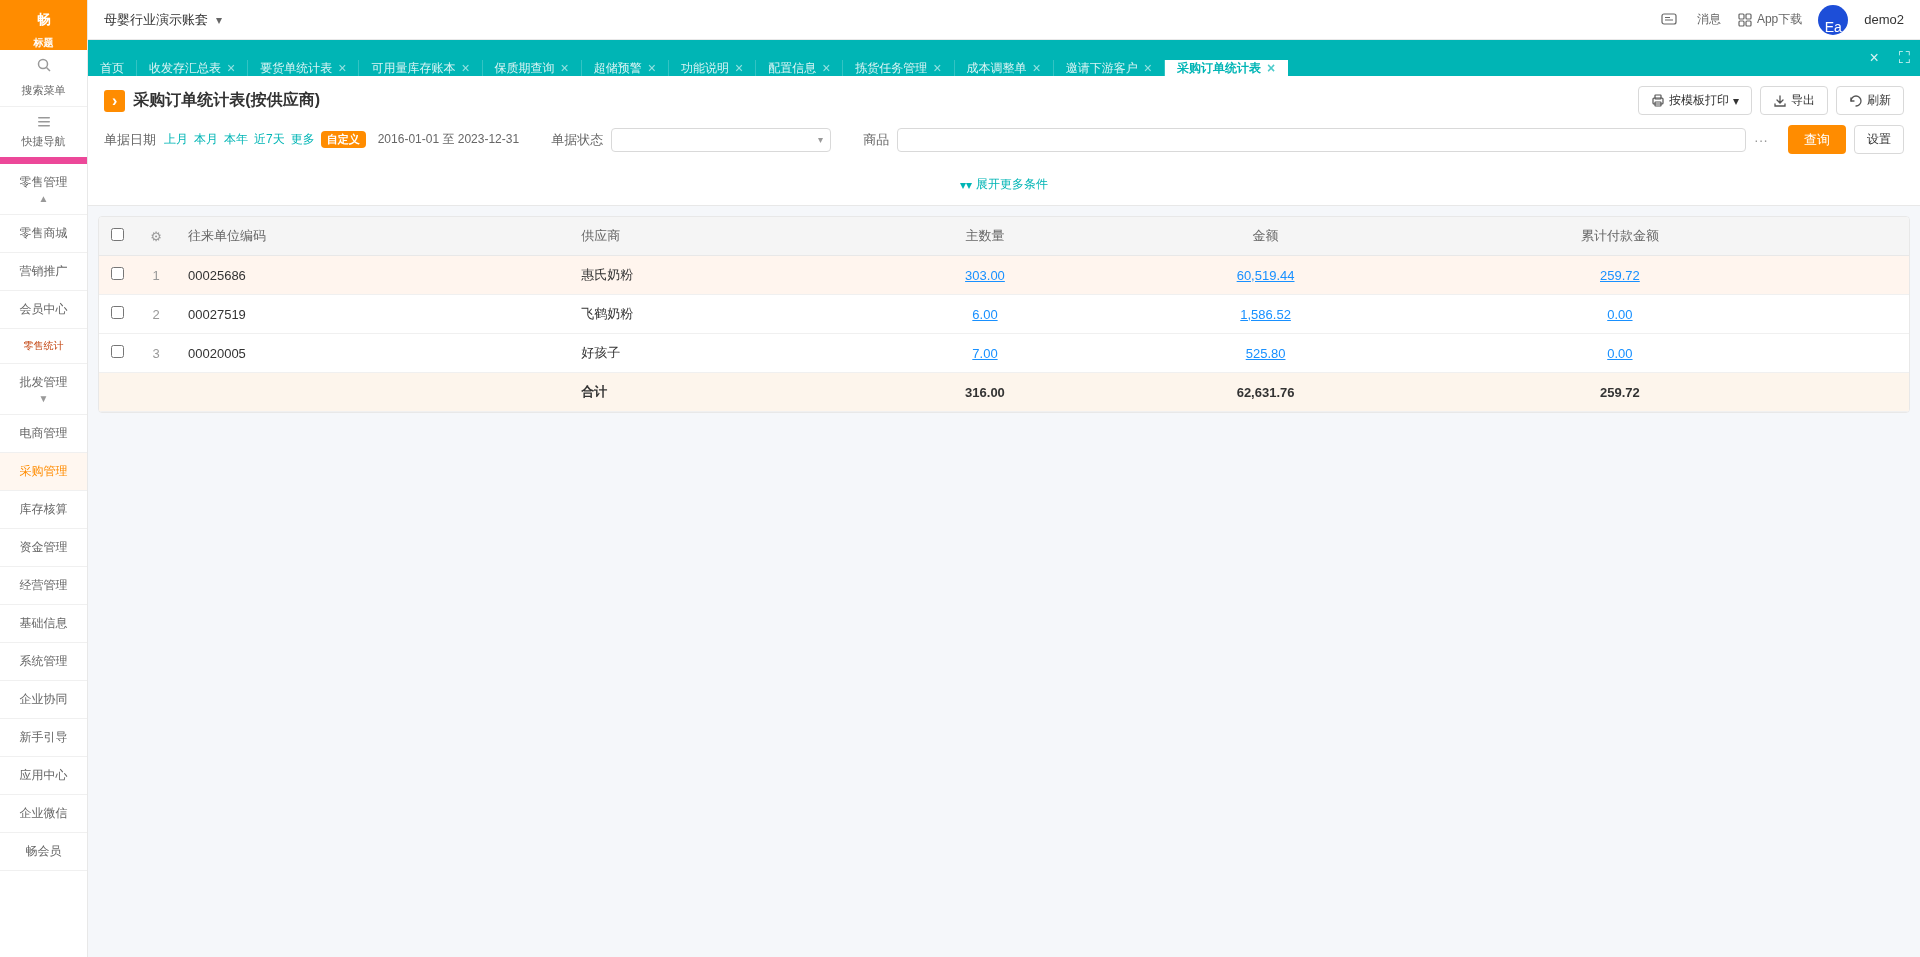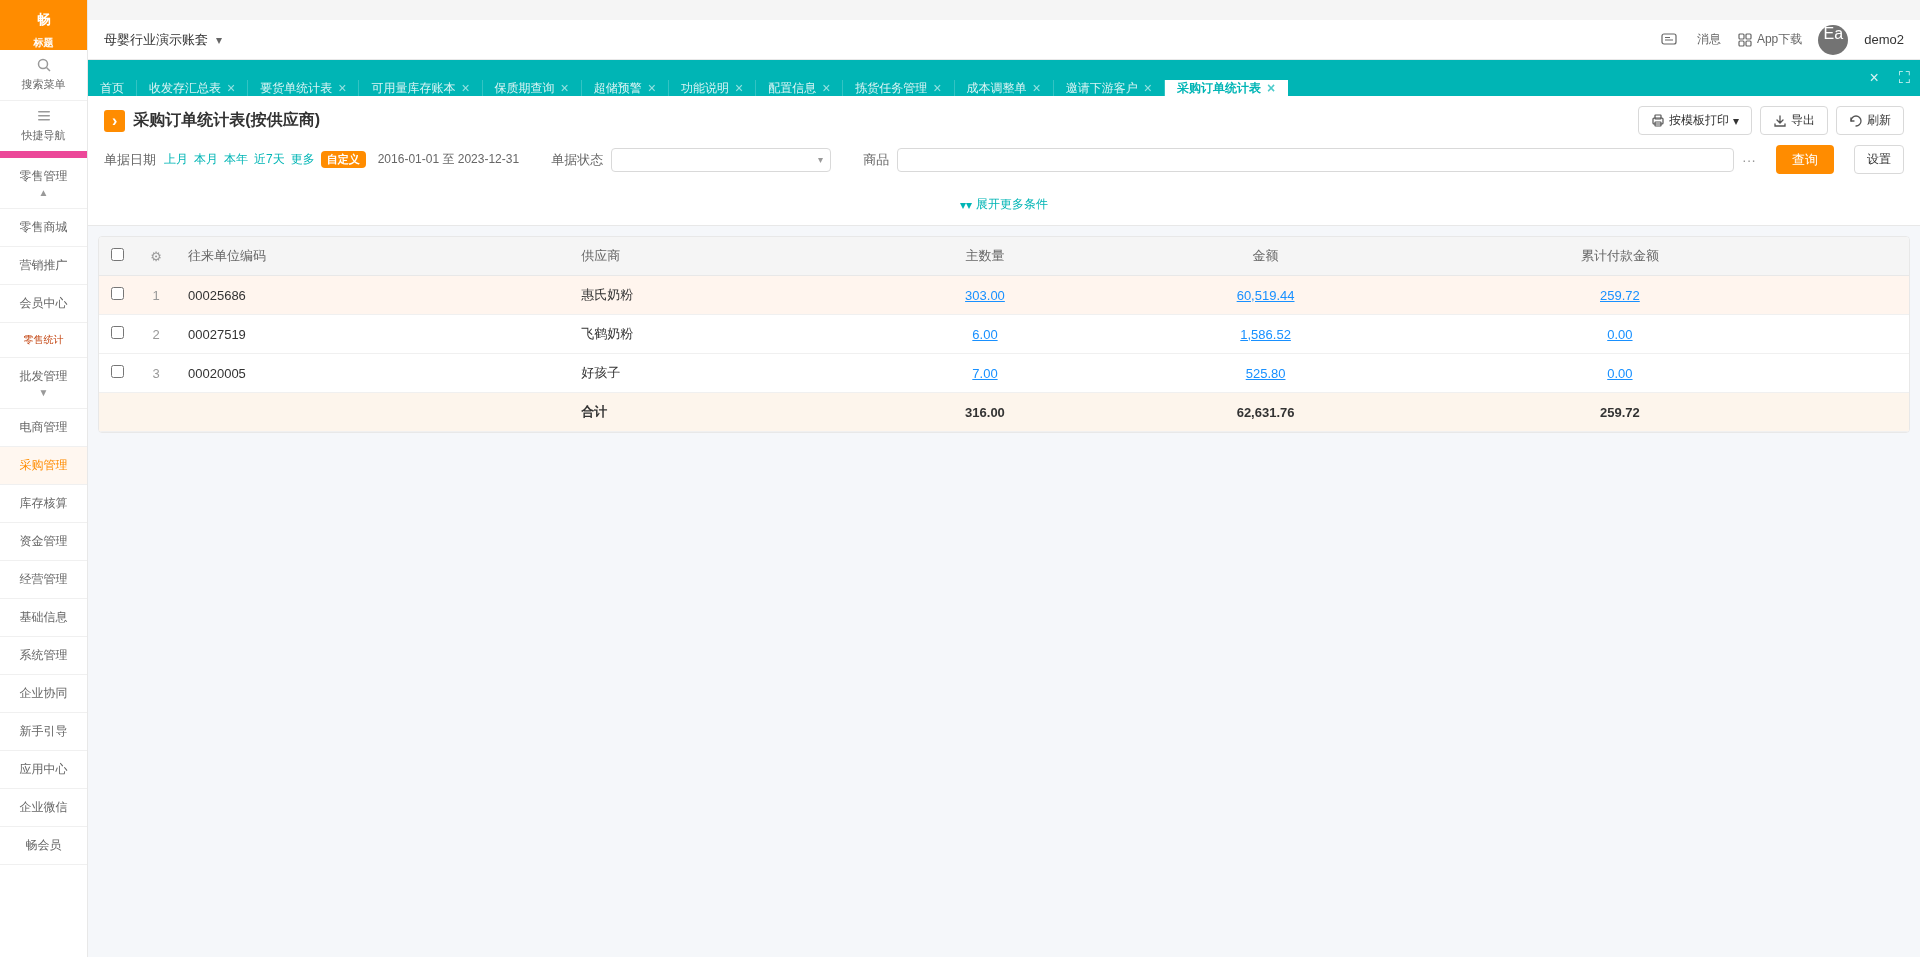--- a/index.html
+++ b/index.html
@@ -11,28 +11,28 @@
     .sidebar-search { padding: 8px 6px; color: #666; text-align: center; font-size: 12px; cursor: pointer; border-bottom: 1px solid #f0f0f0; }
     .sidebar-nav { padding: 8px 6px; color: #666; text-align: center; font-size: 12px; cursor: pointer; border-bottom: 7px solid #ec4899; }
     .sidebar-item { padding: 10px 6px; color: #666; text-align: center; font-size: 12px; cursor: pointer; border-bottom: 1px solid #f0f0f0; display: flex; flex-direction: column; align-items: center; gap: 2px; }
     .sidebar-item.active { color: #ff8c00; background: #fff7f0; }
     .sidebar-item .arrow { font-size: 10px; color: #999; }
 
     
     .main { flex: 1; display: flex; flex-direction: column; overflow: hidden; }
 
     
-    .topbar { height: 40px; background: #fff; display: flex; align-items: center; justify-content: space-between; padding: 0 16px; border-bottom: 1px solid #e8e8e8; flex-shrink: 0; margin-top: 20px; }
+    .topbar { height: 40px; background: #fff; display: flex; align-items: center; justify-content: space-between; padding: 0 16px; border-bottom: 1px solid #e8e8e8; flex-shrink: 0; }
     .topbar-left { display: flex; align-items: center; gap: 8px; }
     .topbar-title { font-size: 13px; color: #333; }
     .topbar-dropdown { font-size: 12px; color: #666; cursor: pointer; }
     .topbar-right { display: flex; align-items: center; gap: 16px; }
     .topbar-msg { display: flex; align-items: center; gap: 20px; font-size: 12px; color: #666; cursor: pointer; }
     .topbar-app { display: flex; align-items: center; gap: 4px; font-size: 12px; color: #666; cursor: pointer; }
-    .avatar { width: 30px; height: 30px; border-radius: 50%; background: #737373; display: flex; align-items: flex-start; justify-content: center; color: white; font-size: 16px; cursor: pointer; }
+    .avatar { width: 30px; height: 30px; border-radius: 50%; background: #1d4ed8; display: flex; align-items: flex-end; justify-content: center; color: white; font-size: 14px; cursor: pointer; }
     .user-name { font-size: 13px; color: #333; cursor: pointer; }
 
     
     .nav-tabs { height: 36px; background: #00b5b5; display: flex; align-items: stretch; overflow-x: auto; flex-shrink: 0; }
     .nav-tabs::-webkit-scrollbar { display: none; }
     .nav-tab { display: flex; align-items: center; padding: 0 12px; color: rgba(255,255,255,0.85); font-size: 12px; cursor: pointer; white-space: nowrap; border-right: 1px solid rgba(255,255,255,0.2); gap: 6px; flex-shrink: 0; margin-top: 20px; }
     .nav-tab.active { background: #fff; color: #00b5b5; font-weight: bold; }
     .nav-tab .close-btn { font-size: 14px; color: inherit; opacity: 0.7; }
     .nav-tabs-end { display: flex; align-items: center; margin-left: auto; flex-shrink: 0; }
     .nav-tab-action { display: flex; align-items: center; padding: 0 10px; color: rgba(255,255,255,0.85); font-size: 16px; cursor: pointer; height: 100%; }
@@ -86,21 +86,21 @@
       <rect width="40" height="40" rx="6" fill="#ff8c00"></rect>
       <text x="20" y="28" text-anchor="middle" fill="white" font-size="16" font-weight="bold">畅</text>
     </svg>
     <span style="font-size:10px;color:white;margin-top:2px;">标题</span>
   </div>
   <div class="sidebar-search">
     <svg width="14" height="14" viewBox="0 0 14 14" fill="none">
       <circle cx="6" cy="6" r="4.5" stroke="#999" stroke-width="1.5"></circle>
       <line x1="9.5" y1="9.5" x2="13" y2="13" stroke="#999" stroke-width="1.5"></line>
     </svg>
-    <div style="font-size:11px;color:#666;margin-top:2px;">搜索菜单</div>
+    <div style="font-size:11px;color:#666;margin-top:8px;">搜索菜单</div>
   </div>
   <div class="sidebar-nav">
     <svg width="14" height="14" viewBox="0 0 14 14" fill="none">
       <rect x="1" y="2" width="12" height="1.5" rx="0.75" fill="#999"></rect>
       <rect x="1" y="6" width="12" height="1.5" rx="0.75" fill="#999"></rect>
       <rect x="1" y="10" width="12" height="1.5" rx="0.75" fill="#999"></rect>
     </svg>
     <div style="font-size:11px;color:#666;margin-top:2px;">快捷导航</div>
   </div>
 
@@ -309,21 +309,21 @@
             <span class="select-arrow">▾</span>
           </div>
         </div>
 
         <div class="filter-item" style="margin-left:20px;flex:1;">
           <span class="filter-item-label">商品</span>
           <input class="filter-input" style="flex: 1 1 0%; min-width: 200px;" value="">
           <span class="more-btn">···</span>
         </div>
 
-        <div style="display:flex;gap:20px;margin-left:8px;">
+        <div style="display:flex;gap:8px;margin-left:8px;">
           <button class="btn-query">查询</button>
           <button class="btn-settings">设置</button>
         </div>
       </div>
 
       <div class="filter-row2">
         <div class="expand-btn">
           <span>▾▾</span>
           <span>展开更多条件</span>
         </div>

